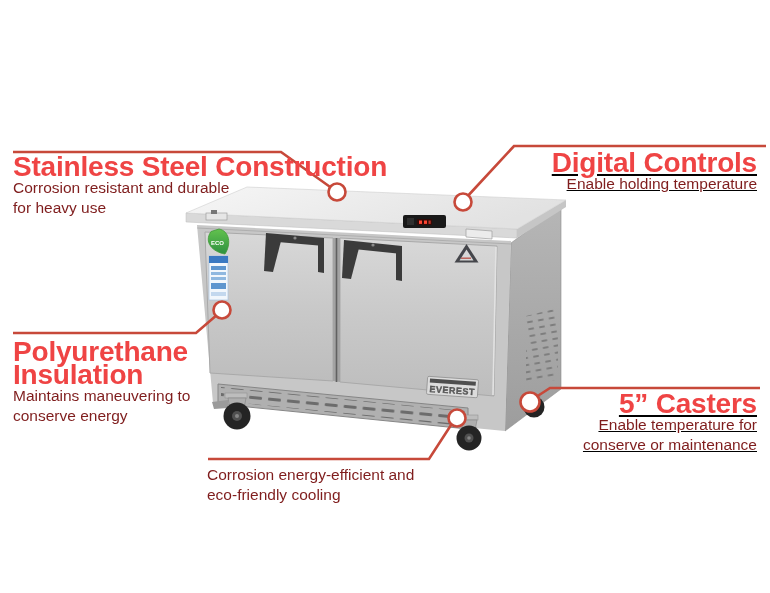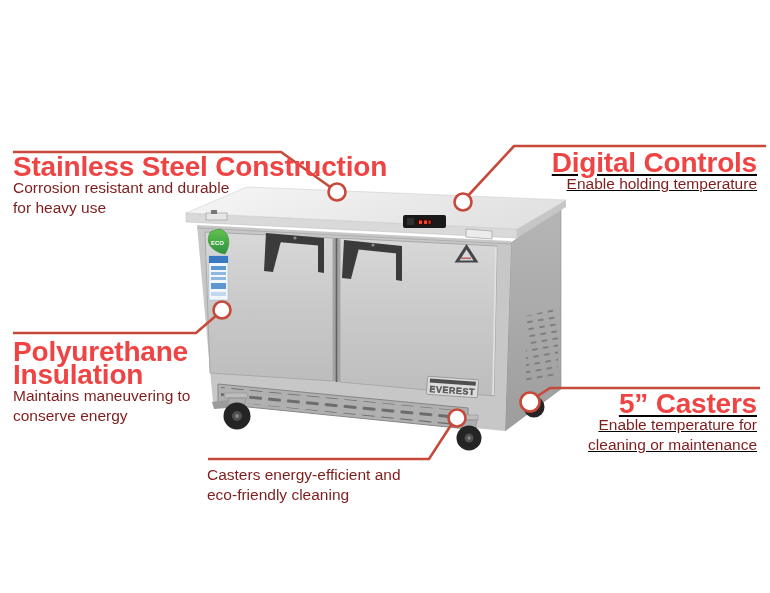--- a/index.html
+++ b/index.html
@@ -180,23 +180,23 @@
   </div>
 
   <div class="callout" style="left:13px; top:340px;">
     <div class="callout-title">Polyurethane</div>
     <div class="callout-title">Insulation</div>
     <div class="callout-desc">Maintains maneuvering to</div>
     <div class="callout-desc">conserve energy</div>
   </div>
 
   <div class="callout" style="left:207px; top:465px;">
-    <div class="callout-desc">Casters energy-efficient and</div>
-    <div class="callout-desc">eco-friendly cleaning</div>
+    <div class="callout-desc">Corrosion energy-efficient and</div>
+    <div class="callout-desc">eco-friendly cooling</div>
   </div>
 
   <div class="callout align-right" style="right:13px; top:392px;">
     <div class="callout-title">5” Casters</div>
     <div class="callout-desc">Enable temperature for</div>
-    <div class="callout-desc">cleaning or maintenance</div>
+    <div class="callout-desc">conserve or maintenance</div>
   </div>
 
 </div>
 
 </body></html>

